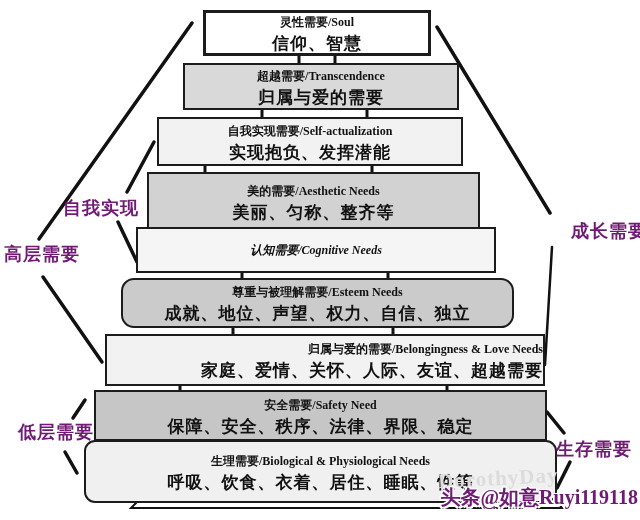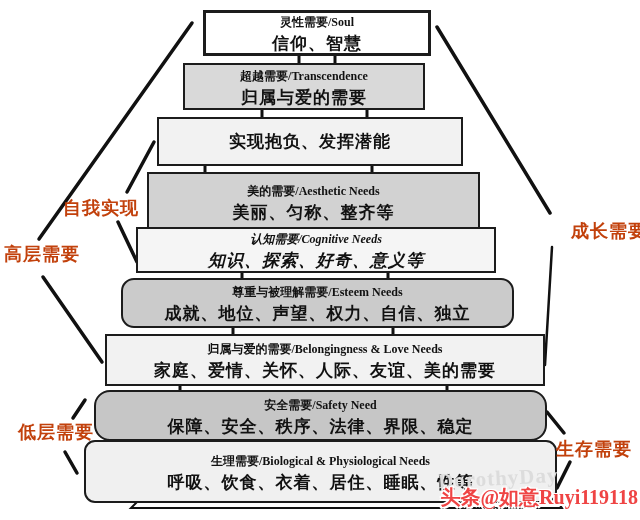--- a/index.html
+++ b/index.html
@@ -10,44 +10,44 @@
   .overlay{position:absolute;left:0;top:0;z-index:0;}
   .level{
     position:absolute;z-index:1;box-sizing:border-box;
     border:2px solid #1c1c1c;background:#eee;
     display:flex;flex-direction:column;justify-content:center;align-items:center;
     text-align:center;font-weight:bold;line-height:22px;
   }
   .l-title{font-size:12px;white-space:nowrap;}
   .l-sub{font-size:17px;white-space:nowrap;letter-spacing:1px;}
   .lvl1{left:203px;top:10px;width:228px;height:46px;border-width:3px;}
-  .lvl2{left:183px;top:63px;width:242px;height:47px;}
+  .lvl2{left:183px;top:63px;width:276px;height:47px;}
   .lvl3{left:157px;top:117px;width:306px;height:49px;}
   .lvl4{left:147px;top:172px;width:333px;height:59px;}
   .lvl5{left:136px;top:227px;width:360px;height:46px;font-style:italic;}
   .lvl6{left:121px;top:278px;width:393px;height:50px;border-radius:13px;}
   .lvl7{left:105px;top:334px;width:440px;height:52px;}
   .lvl8{left:94px;top:390px;width:453px;height:51px;}
   .lvl9{left:84px;top:440px;width:473px;height:63px;border-radius:11px;}
   .side-label{
     position:absolute;z-index:2;font-size:18px;font-weight:bold;
-    white-space:nowrap;letter-spacing:1px;color:#c2410c;
+    white-space:nowrap;letter-spacing:1px;color:#701a75;
   }
   .lab-self{left:63px;top:196px;}
   .lab-high{left:4px;top:242px;}
   .lab-low{left:18px;top:420px;}
   .lab-growth{left:541px;top:219px;margin-left:30px;}
   .lab-survival{left:556px;top:437px;}
   .watermark-faint{
     position:absolute;z-index:4;left:438px;top:466px;font-size:21px;font-weight:bold;
     color:#dcdcdc;transform:rotate(-3deg);letter-spacing:1px;
   }
   .watermark-main{
     position:absolute;z-index:5;right:2px;top:484px;font-size:20px;font-weight:bold;
-    color:#ef4444;letter-spacing:0px;white-space:nowrap;
+    color:#701a75;letter-spacing:0px;white-space:nowrap;
     text-shadow:-1.5px -1.5px 0 #fff,1.5px -1.5px 0 #fff,-1.5px 1.5px 0 #fff,1.5px 1.5px 0 #fff,0 0 2px #fff;
   }
 </style>
 </head>
 <body>
 
 <div class="stage">
 
   <svg class="overlay" width="640" height="520" viewBox="0 0 640 520">
 
@@ -90,39 +90,39 @@
 
   <div class="level lvl1" style="background: rgb(255, 255, 255);">
     <div class="l-title">灵性需要/Soul</div>
     <div class="l-sub">信仰、智慧</div>
   </div>
   <div class="level lvl2" style="background: rgb(217, 217, 217);">
     <div class="l-title">超越需要/Transcendence</div>
     <div class="l-sub">归属与爱的需要</div>
   </div>
   <div class="level lvl3" style="background: rgb(242, 242, 242);">
+    <div class="l-title">自我实现需要/Self-actualization</div>
     <div class="l-sub">实现抱负、发挥潜能</div>
   </div>
   <div class="level lvl4" style="background: rgb(210, 210, 210);">
     <div class="l-title">美的需要/Aesthetic Needs</div>
     <div class="l-sub">美丽、匀称、整齐等</div>
   </div>
   <div class="level lvl5" style="background: rgb(245, 245, 245);">
     <div class="l-title">认知需要/Cognitive Needs</div>
-    <div class="l-sub">知识、探索、好奇、意义等</div>
   </div>
   <div class="level lvl6" style="background: rgb(203, 203, 203);">
     <div class="l-title">尊重与被理解需要/Esteem Needs</div>
     <div class="l-sub">成就、地位、声望、权力、自信、独立</div>
   </div>
-  <div class="level lvl7" style="background: rgb(242, 242, 242);">
+  <div class="level lvl7" style="background: rgb(242, 242, 242); align-items: flex-end;">
     <div class="l-title">归属与爱的需要/Belongingness &amp; Love Needs</div>
-    <div class="l-sub">家庭、爱情、关怀、人际、友谊、美的需要</div>
+    <div class="l-sub">家庭、爱情、关怀、人际、友谊、超越需要</div>
   </div>
-  <div class="level lvl8" style="background: rgb(198, 198, 198); border-radius: 16px;">
+  <div class="level lvl8" style="background: rgb(198, 198, 198);">
     <div class="l-title">安全需要/Safety Need</div>
     <div class="l-sub">保障、安全、秩序、法律、界限、稳定</div>
   </div>
   <div class="level lvl9" style="background: rgb(240, 240, 240);">
     <div class="l-title">生理需要/Biological &amp; Physiological Needs</div>
     <div class="l-sub">呼吸、饮食、衣着、居住、睡眠、性等</div>
   </div>
 
   <div class="side-label lab-self">自我实现</div>
   <div class="side-label lab-high">高层需要</div>

